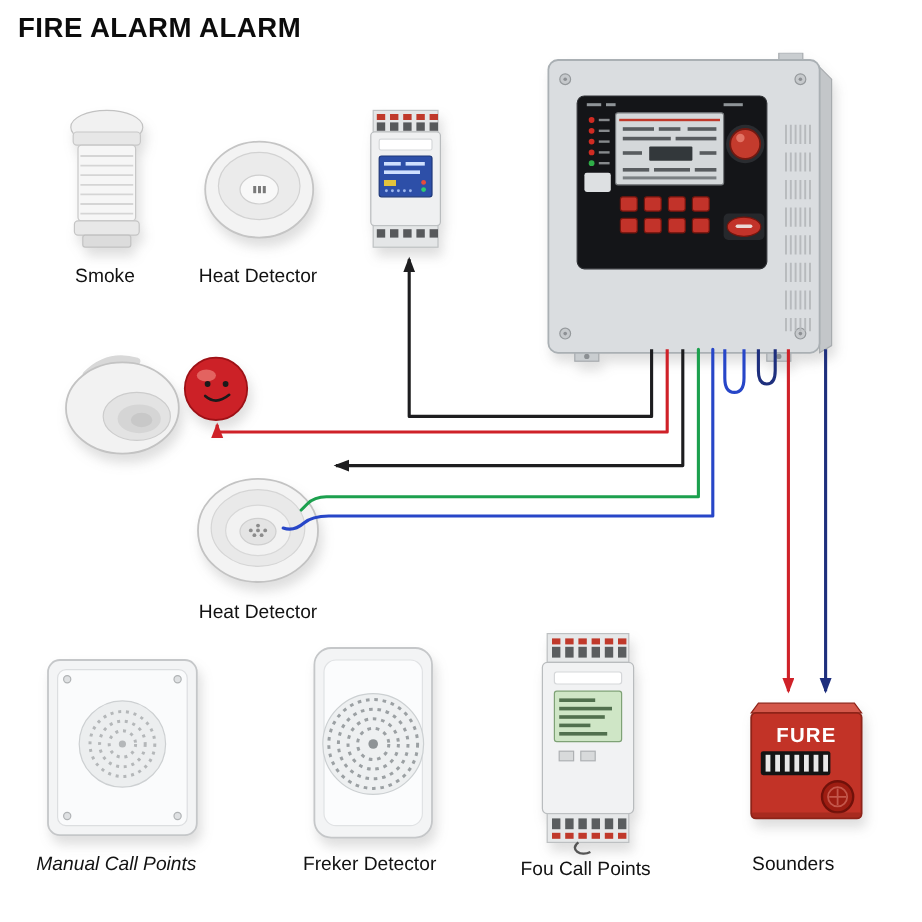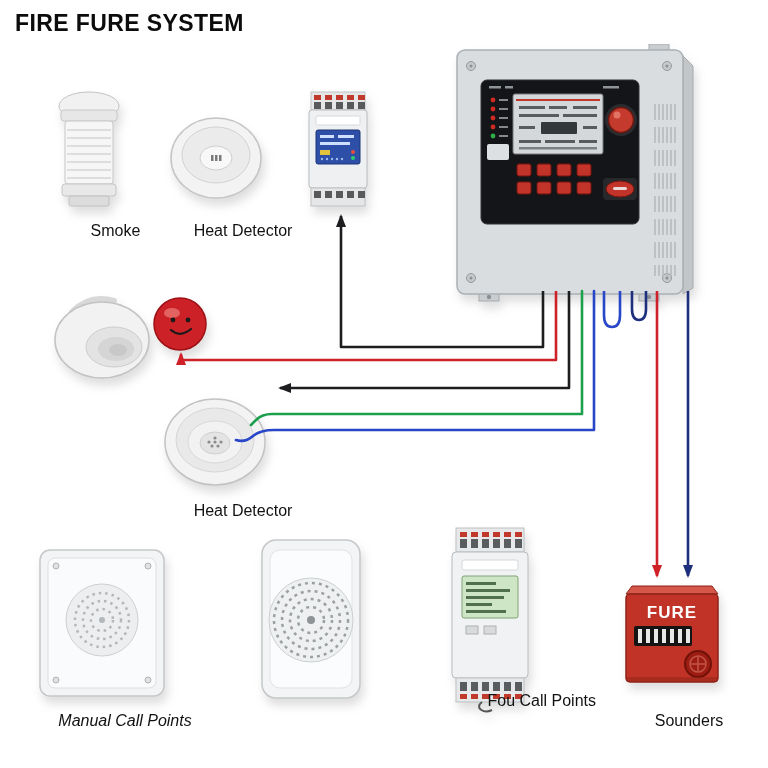--- a/index.html
+++ b/index.html
@@ -2,29 +2,29 @@
 <html><head>
 <meta charset="utf-8">
 <style>
   html,body{margin:0;padding:0;background:#ffffff;}
   .stage{position:relative;width:768px;height:768px;background:#ffffff;overflow:hidden;
          font-family:"Liberation Sans",sans-serif;}
   .title{position:absolute;left:15px;top:10px;margin:0;font-size:23px;font-weight:bold;
          letter-spacing:.4px;color:#0c0c0c;z-index:4;}
   .device{position:absolute;z-index:2;filter:drop-shadow(3px 7px 5px rgba(70,70,70,.18));text-align:center;}
   .wires{position:absolute;left:0;top:0;z-index:3;pointer-events:none;}
-  .lbl{position:absolute;z-index:4;text-align:center;font-size:16px;color:#121212;margin-left:28px;}
+  .lbl{position:absolute;z-index:4;text-align:center;font-size:16px;color:#121212;}
   svg text{font-family:"Liberation Sans",sans-serif;}
 </style>
 </head>
 <body>
 
 <div class="stage">
 
-  <h1 class="title">FIRE FURE SYSTEM</h1>
+  <h1 class="title">FIRE ALARM ALARM</h1>
 
   <svg class="wires" width="768" height="768" viewBox="0 0 768 768">
     <defs>
       <marker id="ar-k" markerWidth="16" markerHeight="14" refX="11" refY="5" orient="auto" markerUnits="userSpaceOnUse">
         <path d="M0,0 L13,5 L0,10 Z" fill="#1d1d1f"></path>
       </marker>
       <marker id="ar-r" markerWidth="16" markerHeight="14" refX="11" refY="5" orient="auto" markerUnits="userSpaceOnUse">
         <path d="M0,0 L13,5 L0,10 Z" fill="#cf2128"></path>
       </marker>
       <marker id="ar-n" markerWidth="16" markerHeight="14" refX="11" refY="5" orient="auto" markerUnits="userSpaceOnUse">
@@ -349,16 +349,17 @@
         <path d="M76,75 V89 M69,82 H83" stroke="#c4564a" stroke-width="1.5"></path>
       </g>
       <rect x="4" y="95" width="92" height="5" rx="2" fill="#8e2318" opacity="0.5"></rect>
     </svg>
   </div>
 
   <div class="lbl" style="left:40px;top:222px;width:95px;">Smoke</div>
   <div class="lbl" style="left:155px;top:222px;width:120px;">Heat Detector</div>
   <div class="lbl" style="left:150px;top:502px;width:130px;">Heat Detector</div>
   <div class="lbl" style="left:12px;top:712px;width:170px;font-style:italic;">Manual Call Points</div>
-  <div class="lbl" style="left:408px;top:692px;width:160px;text-align:right;">Fou Call Points</div>
+  <div class="lbl" style="left:228px;top:712px;width:160px;">Freker Detector</div>
+  <div class="lbl" style="left:408px;top:716px;width:160px;">Fou Call Points</div>
   <div class="lbl" style="left:596px;top:712px;width:130px;">Sounders</div>
 
 </div>
 
 </body></html>

